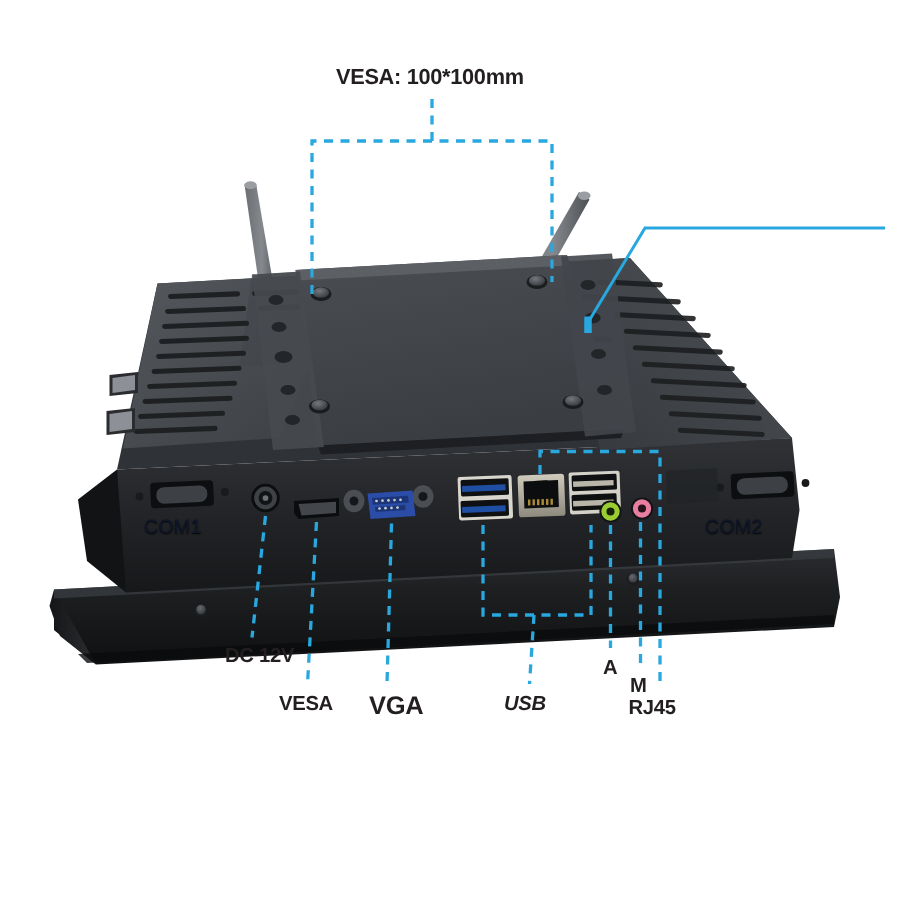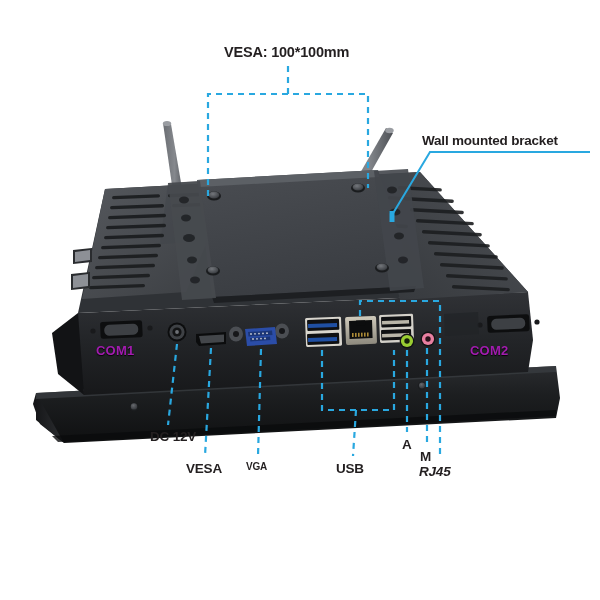--- a/index.html
+++ b/index.html
@@ -11,26 +11,26 @@
   svg{position:absolute;left:0;top:0;width:600px;height:600px;}
   .lbl{
     position:absolute;color:#231f20;font-weight:bold;
     font-family:"Liberation Sans", sans-serif;white-space:nowrap;
     letter-spacing:-0.2px;
   }
   .lbl-vesa{left:224px;top:44px;font-size:14.5px;}
   .lbl-wall{left:422px;top:133px;font-size:13.5px;}
   .lbl-dc{left:150px;top:429px;font-size:13.5px;text-align:right;}
   .lbl-hdmi{left:186px;top:461px;font-size:13.5px;}
-  .lbl-vga{left:246px;top:461px;font-size:10px;}
-  .lbl-usb{left:336px;top:461px;font-size:13.5px;}
+  .lbl-vga{left:246px;top:461px;font-size:17px;}
+  .lbl-usb{left:336px;top:461px;font-size:13.5px;font-style:italic;}
   .lbl-a{left:402px;top:437px;font-size:13.5px;}
   .lbl-m{left:420px;top:449px;font-size:13.5px;}
-  .lbl-rj45{left:419px;top:464px;font-size:13.5px;font-style:italic;}
-  .lbl-com{position:absolute;color:#a21caf;font-weight:bold;font-size:13px;
+  .lbl-rj45{left:419px;top:464px;font-size:13.5px;}
+  .lbl-com{position:absolute;color:#0f172a;font-weight:normal;font-size:13px;
     font-family:"Liberation Sans", sans-serif;
     text-shadow:0 1px 1px rgba(0,0,0,.9);letter-spacing:0.2px;}
   .lbl-com1{left:96px;top:343px;}
   .lbl-com2{left:470px;top:343px;}
 </style>
 </head>
 <body>
 
 <div id="stage">
 
@@ -300,21 +300,20 @@
 
     <line x1="427" y1="348" x2="427" y2="445" stroke-dasharray="6 5"></line>
 
     <g>
       <polyline points="360,316 360,301 440,301 440,459" stroke-dasharray="6 5"></polyline>
     </g>
   </g>
 </svg>
 
 <div class="lbl lbl-vesa">VESA: 100*100mm</div>
-<div class="lbl lbl-wall">Wall mounted bracket</div>
 <div class="lbl lbl-dc">DC 12V</div>
 <div class="lbl lbl-hdmi">VESA</div>
 <div class="lbl lbl-vga">VGA</div>
 <div class="lbl lbl-usb">USB</div>
 <div class="lbl lbl-a">A</div>
 <div class="lbl lbl-m">M</div>
 <div class="lbl lbl-rj45">RJ45</div>
 
 <div class="lbl-com lbl-com1">COM1</div>
 <div class="lbl-com lbl-com2">COM2</div>

